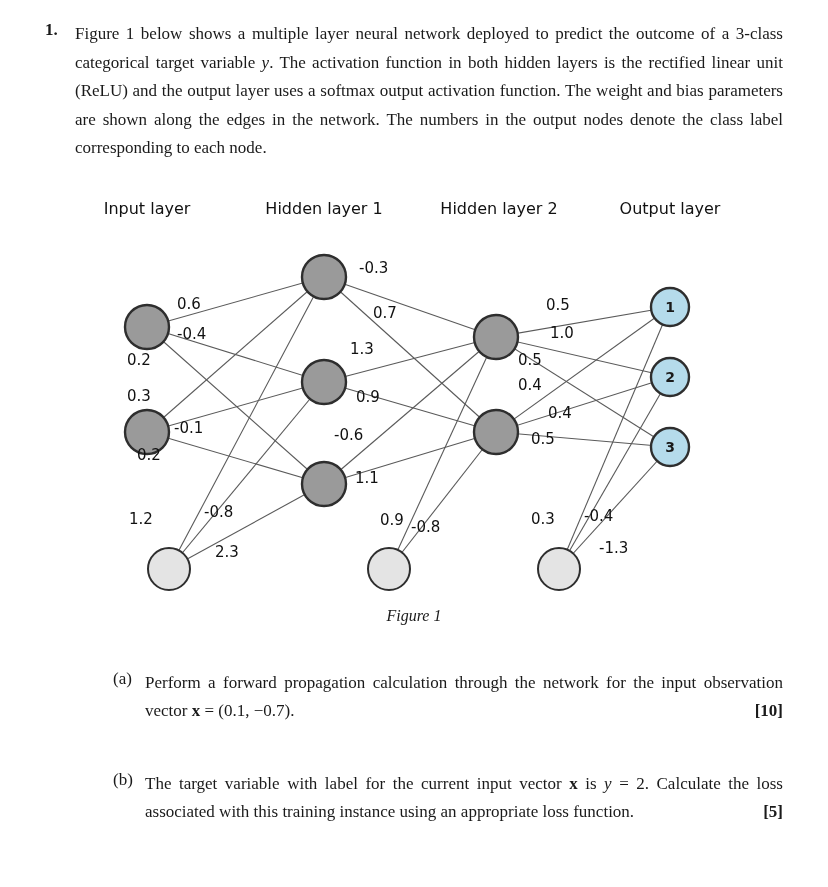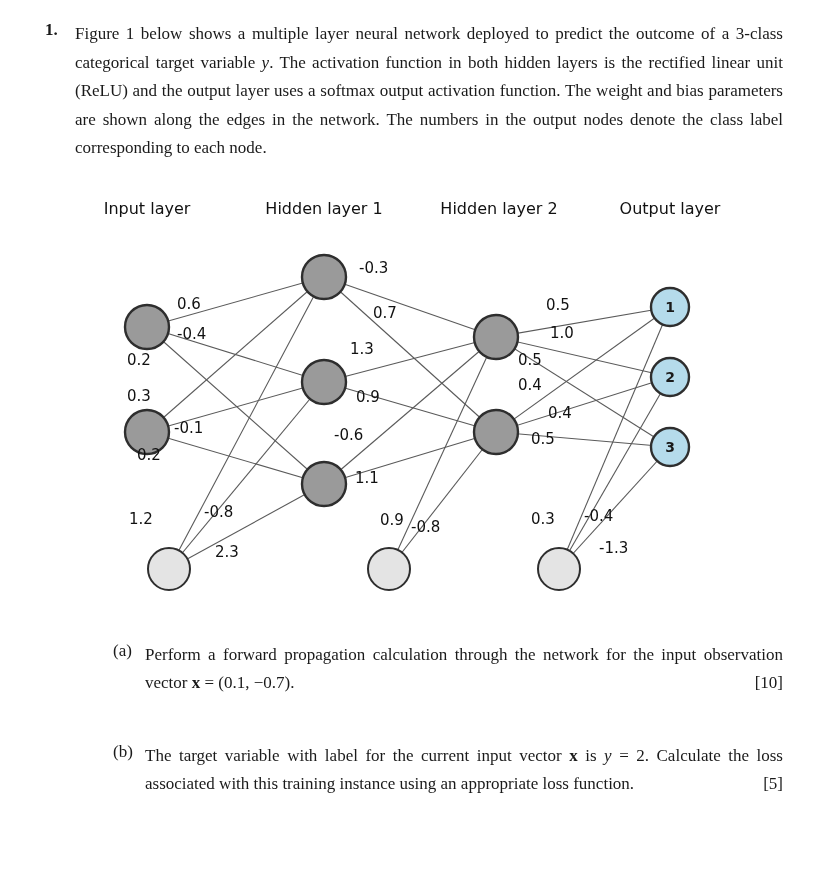--- a/index.html
+++ b/index.html
@@ -15,21 +15,21 @@
   .qtext{margin:0 0 11px 30px;text-align:justify;line-height:1.68;}
   .qtext i{font-style:italic;}
   .figure{margin:34px auto 0 auto;width:660px;text-align:center;}
   .figure svg{display:block;}
   .caption{font-style:italic;font-size:16px;margin-top:10px;color:#1a1a1a;}
   .part{position:relative;margin:44px 0 0 68px;}
   .plabel{position:absolute;left:0;top:0;}
   .ptext{position:relative;margin:16px 0 0 32px;text-align:justify;line-height:1.68;}
   .ptext b{font-weight:bold;}
   .ptext i{font-style:italic;}
-  .marks{position:absolute;right:0;bottom:0;font-weight:normal;}
+  .marks{position:absolute;right:0;bottom:0;font-weight:bold;}
 </style>
 </head>
 <body>
 
 <div class="page">
 
   <div class="question">
     <div class="qnum">1.</div>
     <p class="qtext"><span>Figure 1 below shows a multiple layer neural network deployed to predict the outcome of a 3-class categorical target variable </span><i>y</i><span>. The activation function in both hidden layers is the rectified linear unit (ReLU) and the output layer uses a softmax output activation function. The weight and bias parameters are shown along the edges in the network. The numbers in the output nodes denote the class label corresponding to each node.</span></p>
   </div>
@@ -102,20 +102,21 @@
         <text x="447" y="247" font-size="15" font-family="&quot;DejaVu Sans&quot;, sans-serif" fill="#111111">0.5</text>
         <text x="45" y="327" font-size="15" font-family="&quot;DejaVu Sans&quot;, sans-serif" fill="#111111">1.2</text>
         <text x="120" y="320" font-size="15" font-family="&quot;DejaVu Sans&quot;, sans-serif" fill="#111111">-0.8</text>
         <text x="131" y="360" font-size="15" font-family="&quot;DejaVu Sans&quot;, sans-serif" fill="#111111">2.3</text>
         <text x="296" y="328" font-size="15" font-family="&quot;DejaVu Sans&quot;, sans-serif" fill="#111111">0.9</text>
         <text x="327" y="335" font-size="15" font-family="&quot;DejaVu Sans&quot;, sans-serif" fill="#111111">-0.8</text>
         <text x="447" y="327" font-size="15" font-family="&quot;DejaVu Sans&quot;, sans-serif" fill="#111111">0.3</text>
         <text x="500" y="324" font-size="15" font-family="&quot;DejaVu Sans&quot;, sans-serif" fill="#111111">-0.4</text>
         <text x="515" y="356" font-size="15" font-family="&quot;DejaVu Sans&quot;, sans-serif" fill="#111111">-1.3</text>
       </svg>
+    <figcaption class="caption">Figure 1</figcaption>
   </figure>
 
   <div class="part">
     <span class="plabel">(a)</span>
     <p class="ptext"><span>Perform a forward propagation calculation through the network for the input observation vector </span><b>x</b><span> = (0.1, −0.7).</span><span class="marks">[10]</span></p>
   </div>
 
   <div class="part">
     <span class="plabel">(b)</span>
     <p class="ptext"><span>The target variable with label for the current input vector </span><b>x</b><span> is </span><i>y</i><span> = 2. Calculate the loss associated with this training instance using an appropriate loss function.</span><span class="marks">[5]</span></p>

